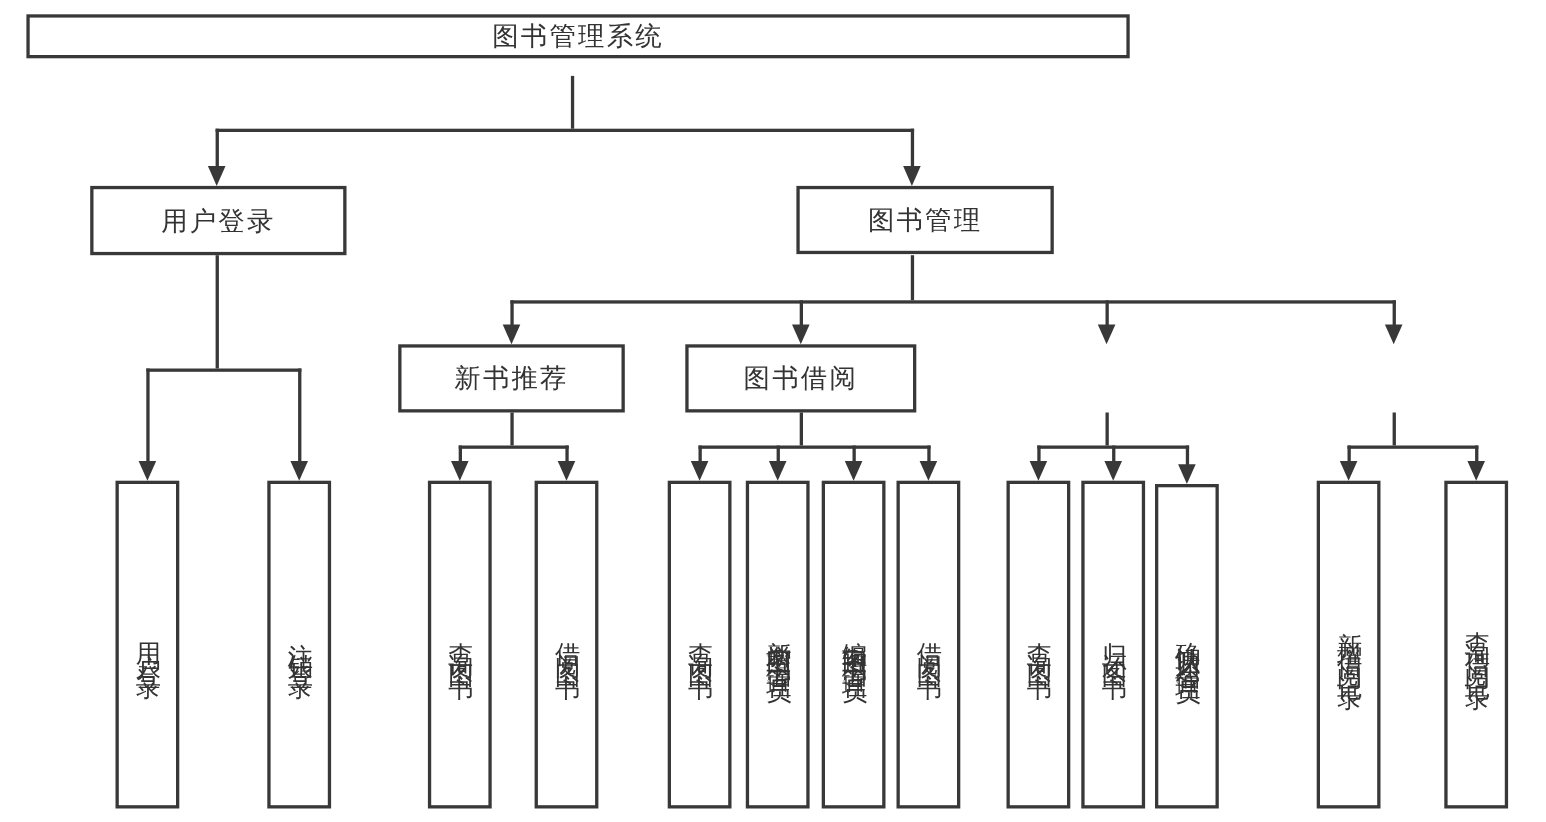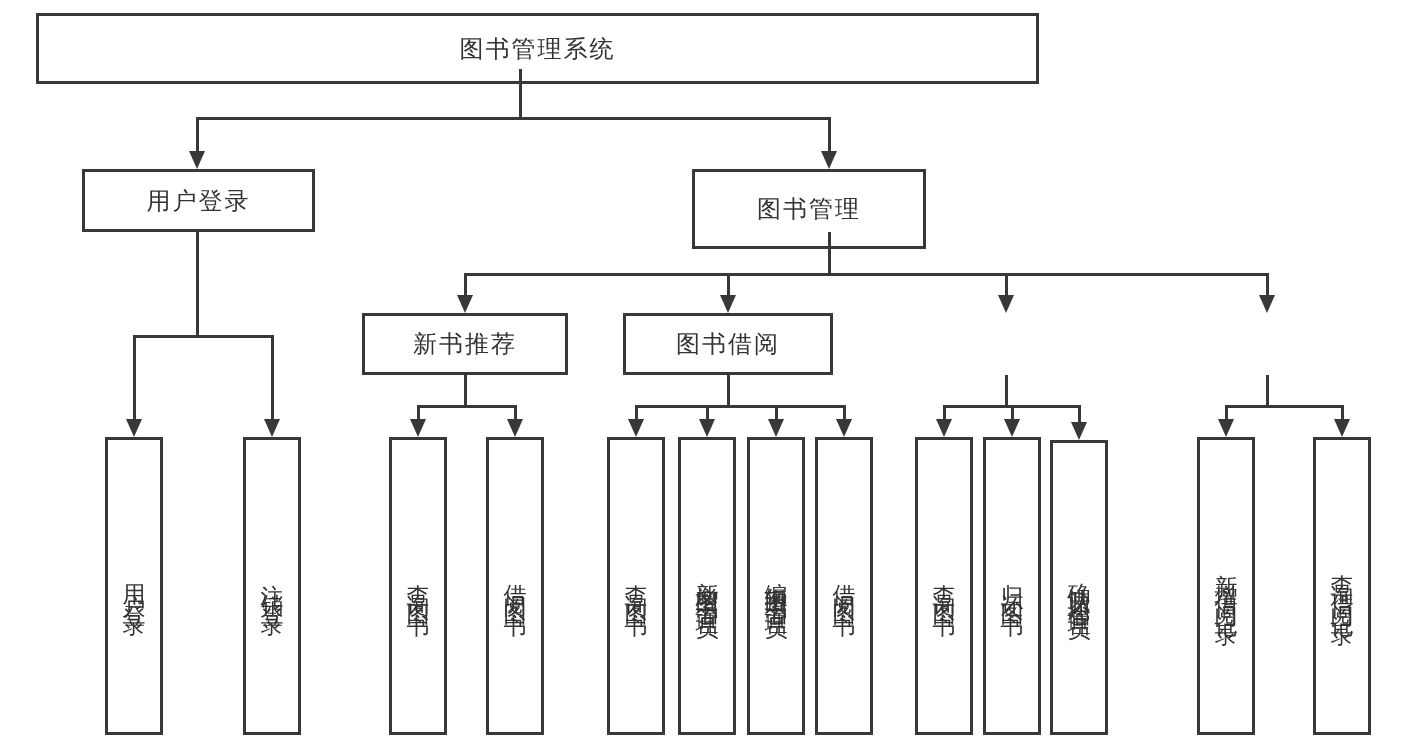--- a/index.html
+++ b/index.html
@@ -30,28 +30,28 @@
     position:absolute; right:4px; bottom:5px;
     font-size:21px; letter-spacing:1px; color:var(--wm,#c6c6cb);
     white-space:nowrap;
   }
 </style>
 </head>
 <body>
 
 <div class="stage" id="stage" style="--line: #383838; --text: #333333; --wm: #c6c6cb; --bg: #ffffff;">
 
-  <div class="box hbox" style="left:36px;top:13px;width:1003px;height:71px">
+  <div class="box hbox" style="left:24px;top:13px;width:1003px;height:40px">
     <span>图书管理系统</span>
   </div>
 
   <div class="box hbox" style="left:82px;top:169px;width:233px;height:63px">
     <span>用户登录</span>
   </div>
-  <div class="box hbox" style="left:692px;top:169px;width:234px;height:80px">
+  <div class="box hbox" style="left:724px;top:169px;width:234px;height:62px">
     <span>图书管理</span>
   </div>
 
   <div class="box hbox" style="left:623px;top:313px;width:210px;height:62px">
     <span>图书借阅</span>
   </div>
   <div class="box hbox" style="left:362px;top:313px;width:206px;height:62px">
     <span>新书推荐</span>
   </div>
 

